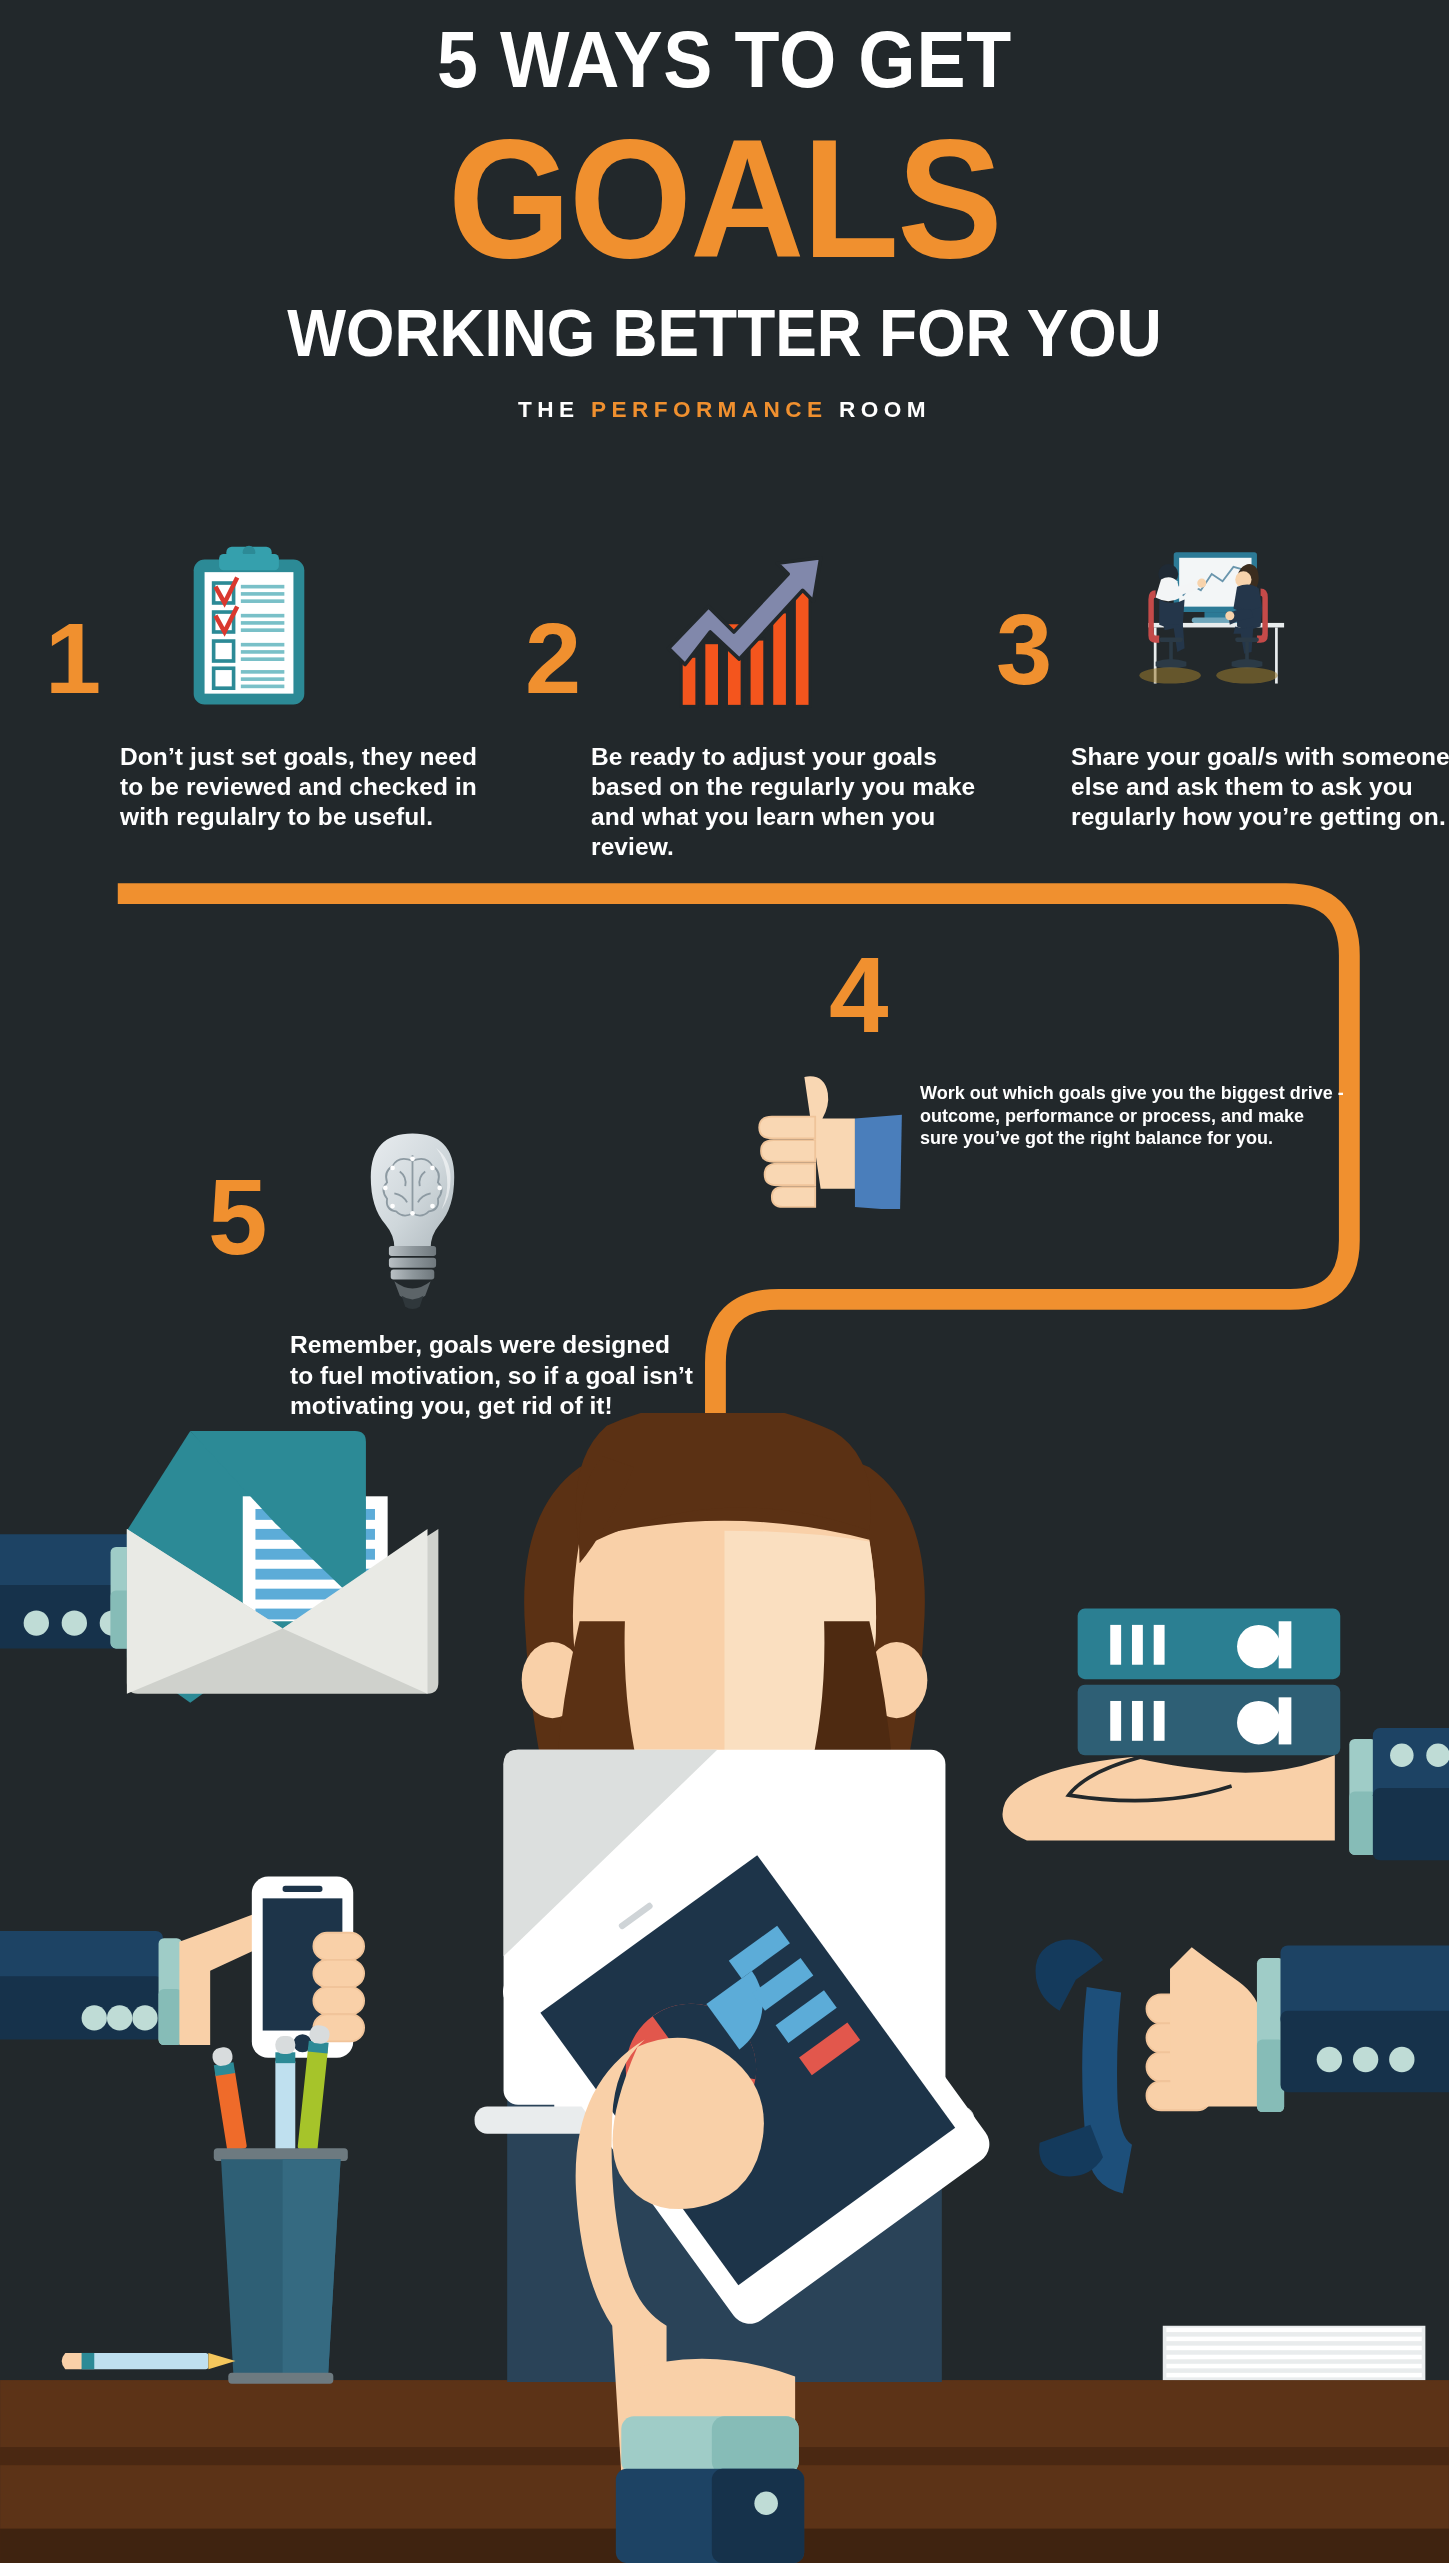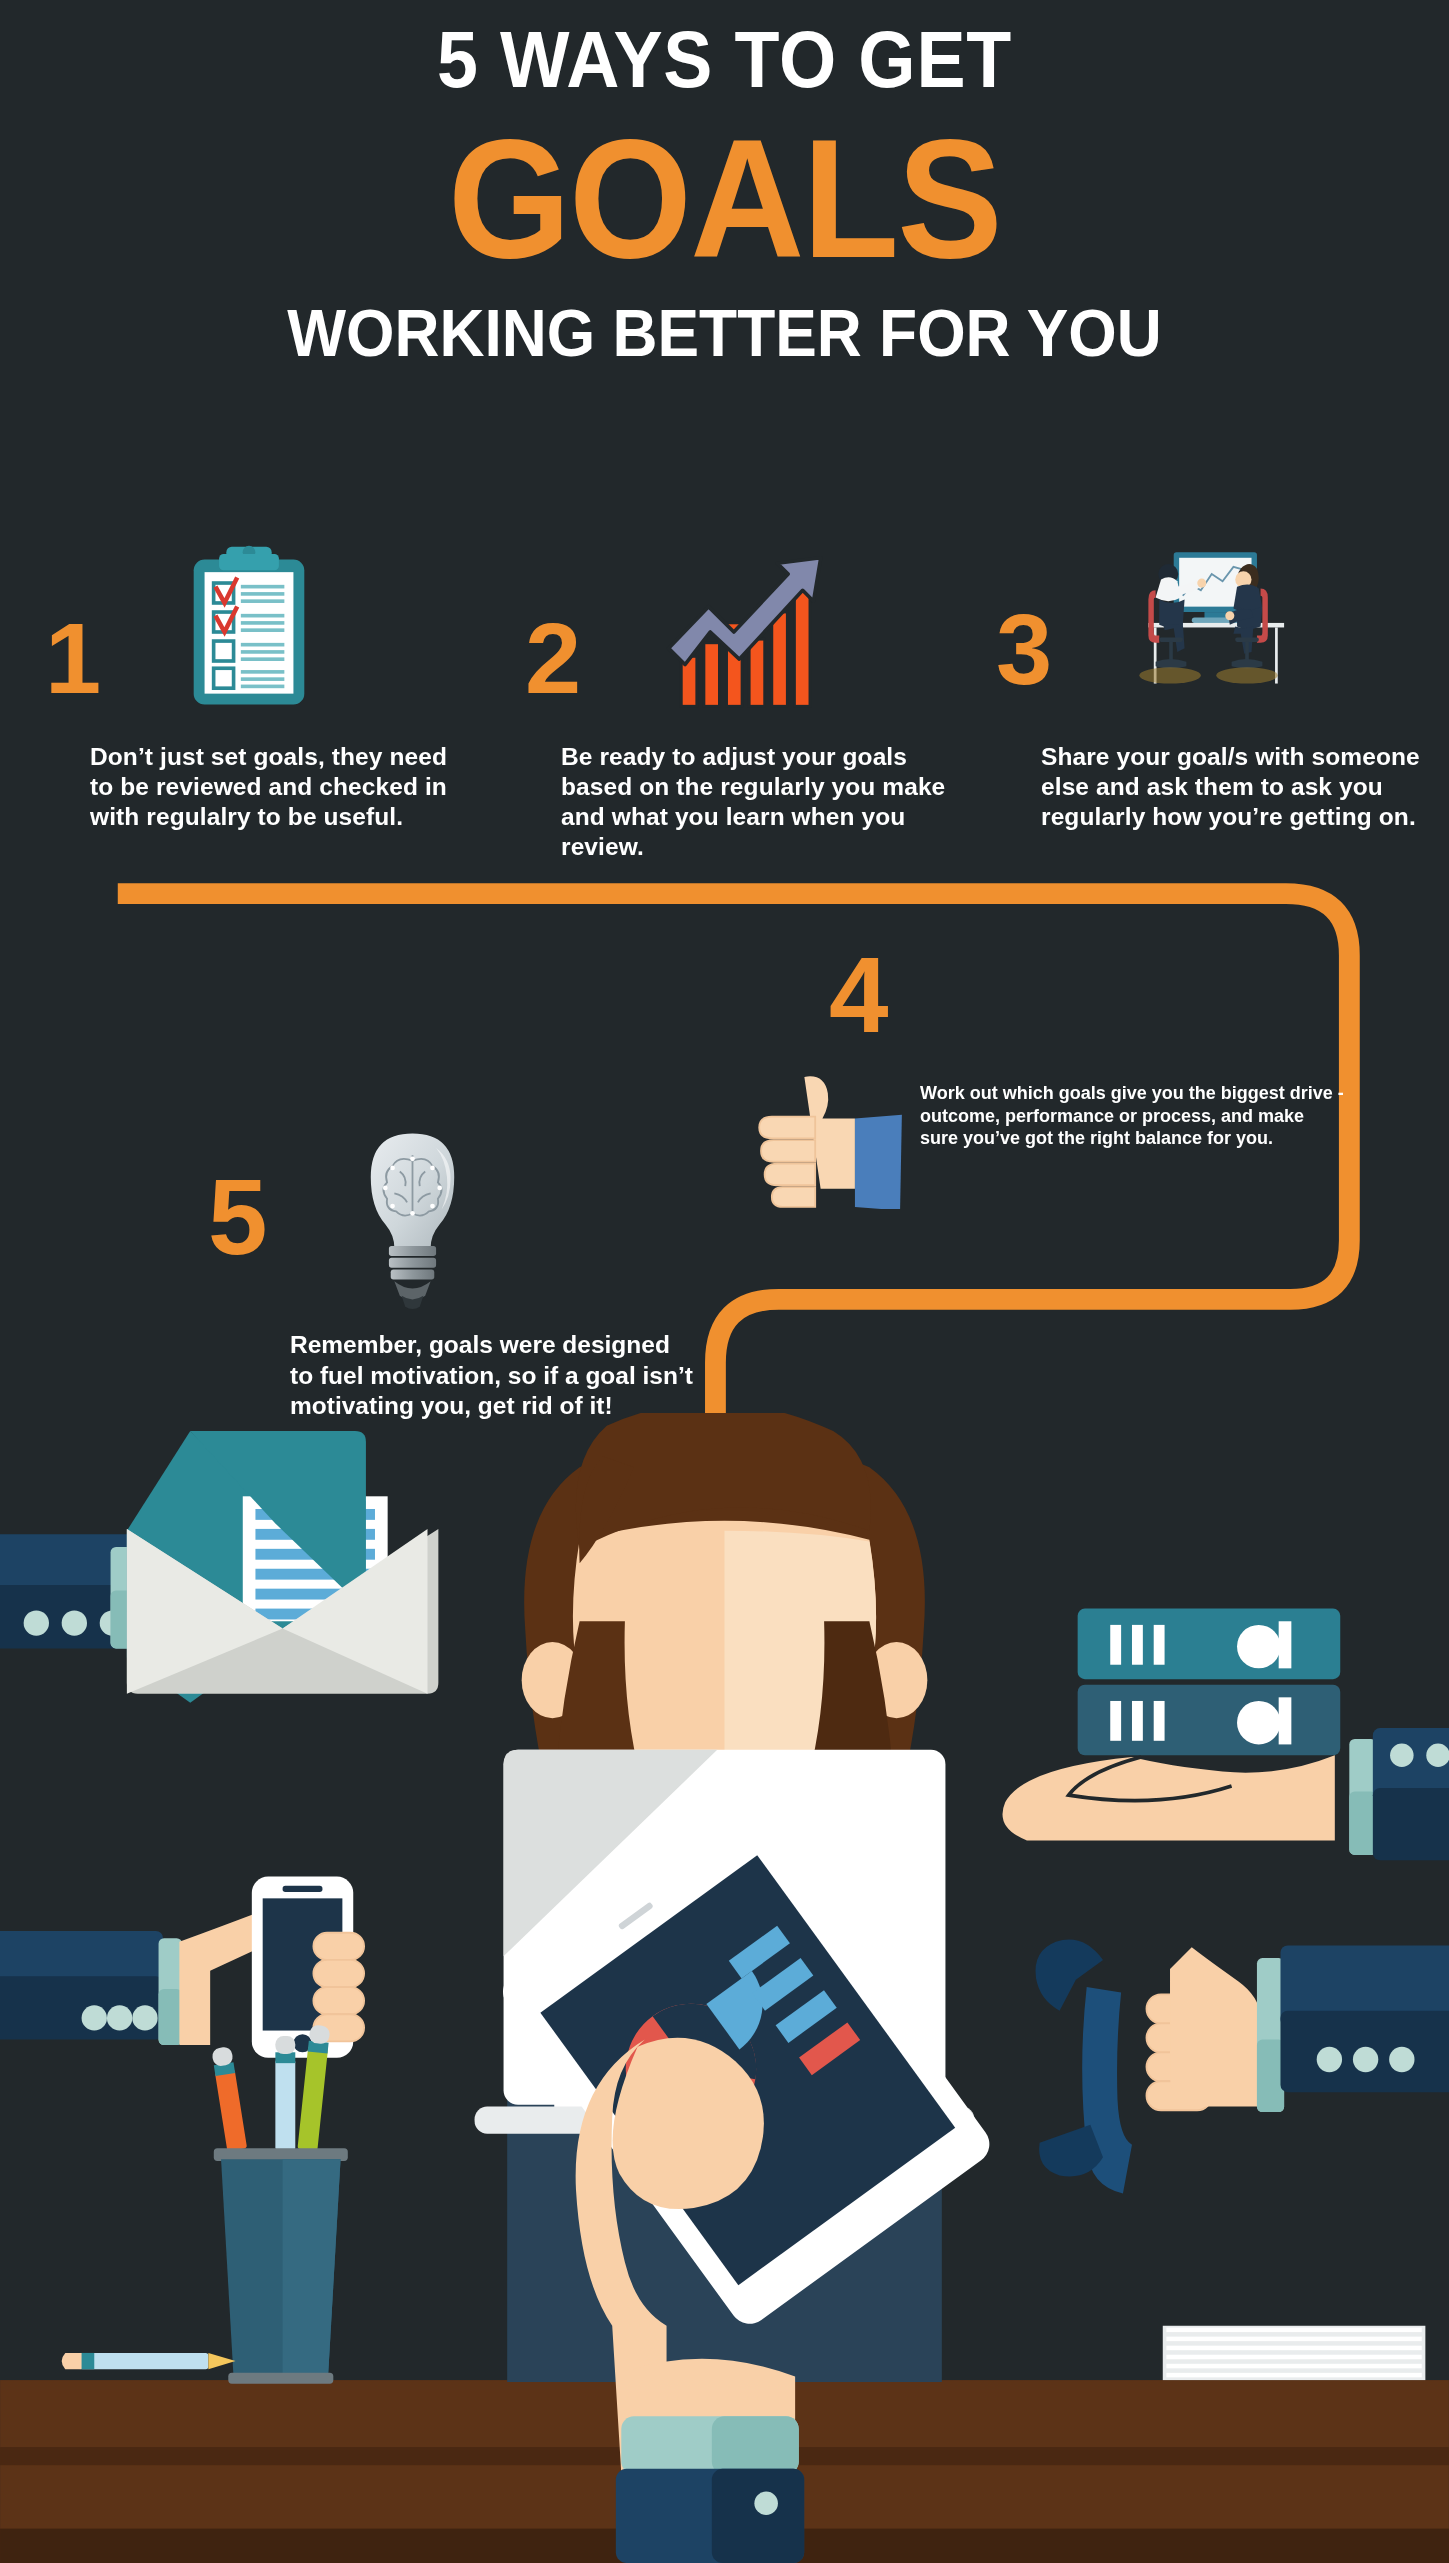--- a/index.html
+++ b/index.html
@@ -77,20 +77,21 @@
   .step .icon-wrap { position: absolute; }
   .step .body {
     position: absolute;
     font-family: "Liberation Sans Narrow", "Liberation Sans", sans-serif;
     font-size: 24.5px;
     font-weight: bold;
     line-height: 1.22;
     color: #ffffff;
     width: 362px;
     letter-spacing: 0.1px;
+    margin-left: 30px;
   }
 
   #step1 { left: 36px; top: 0; }
   #step1 .num { left: 9px; top: 65px; }
   #step1 .icon-wrap { left: 145px; top: 0px; }
   #step1 .body { left: 54px; top: 199px; width: 371px; }
 
   #step2 { left: 525px; top: 0; }
   #step2 .num { left: 0px; top: 65px; }
   #step2 .icon-wrap { left: 131px; top: 0px; }
@@ -138,20 +139,21 @@
 </style>
 </head>
 <body>
 
 <div class="page">
 
   <div class="header">
     <div class="title-line1">5 WAYS TO GET</div>
     <div class="title-goals">GOALS</div>
     <div class="title-line3">WORKING BETTER FOR YOU</div>
+    <div class="brandline"><span>THE </span><span class="accent">PERFORMANCE</span><span> ROOM</span></div>
   </div>
 
   <div class="steprow">
 
     <div class="step" id="step1">
       <div class="num">1</div>
       <div class="icon-wrap">
         <svg width="136" height="168" viewBox="0 0 150 185">
           <rect x="14" y="18" width="122" height="160" rx="12" fill="#2c8a96"></rect>
           <rect x="26" y="32" width="98" height="134" fill="#ffffff"></rect>

